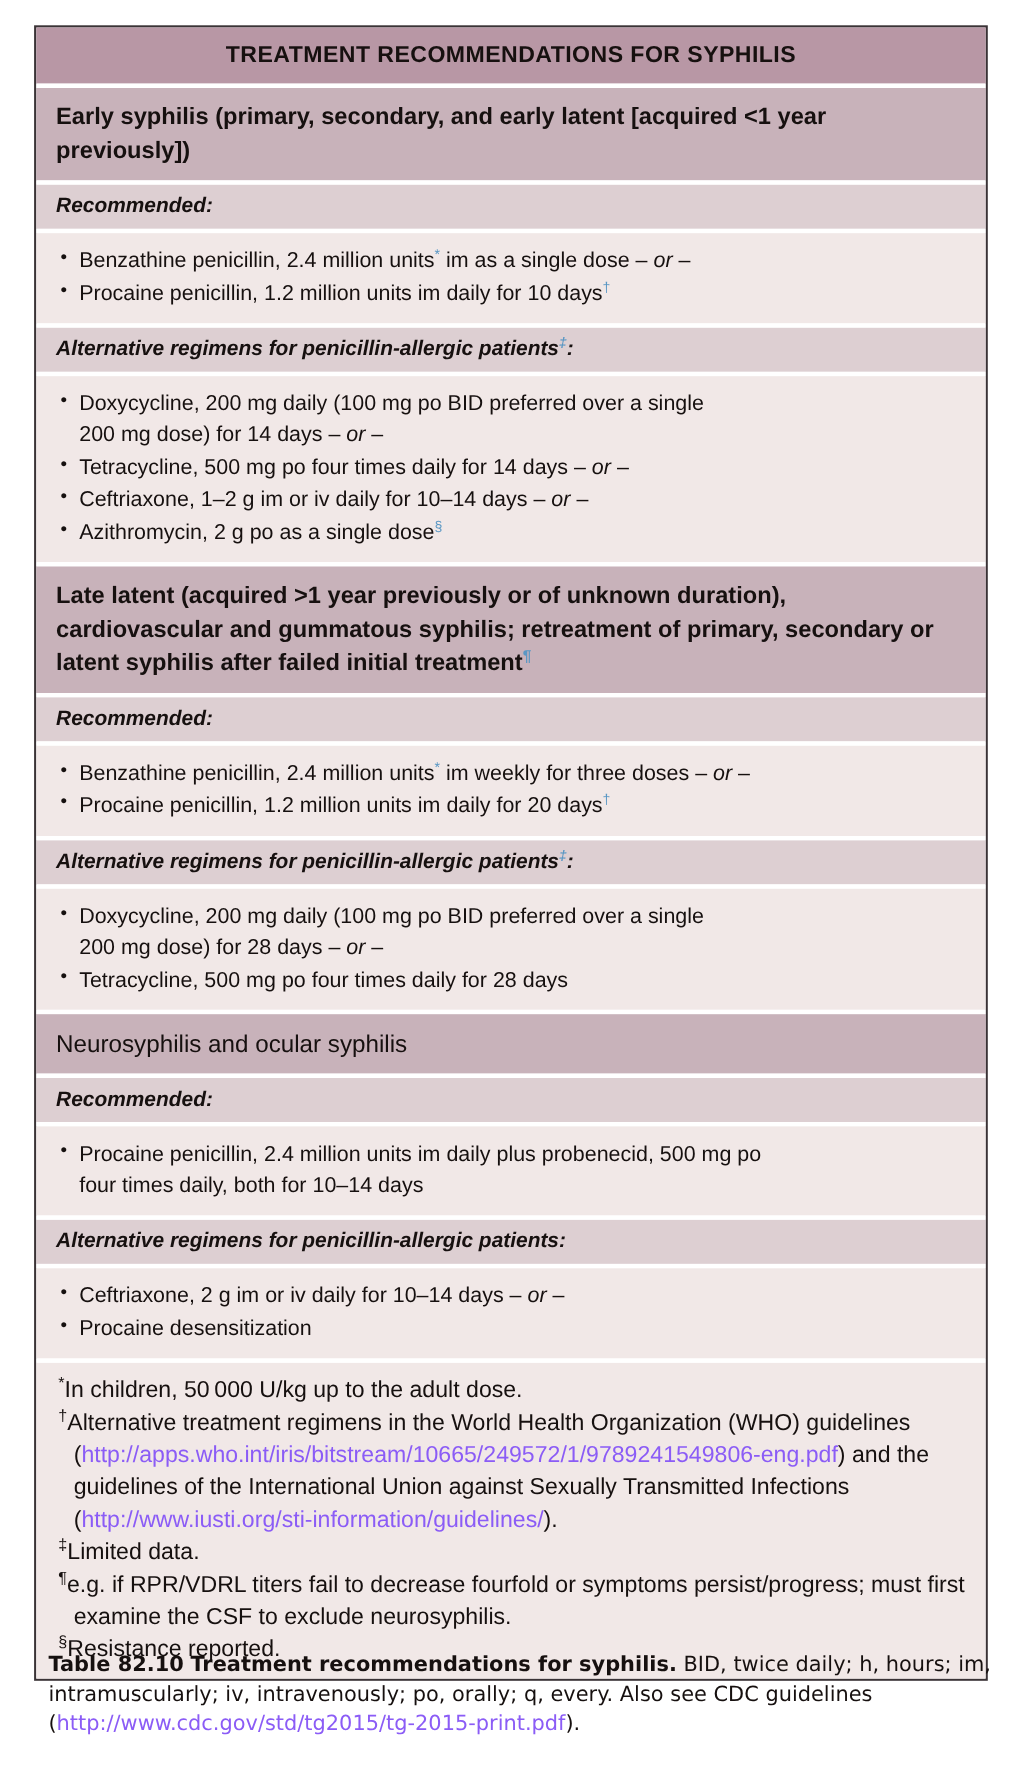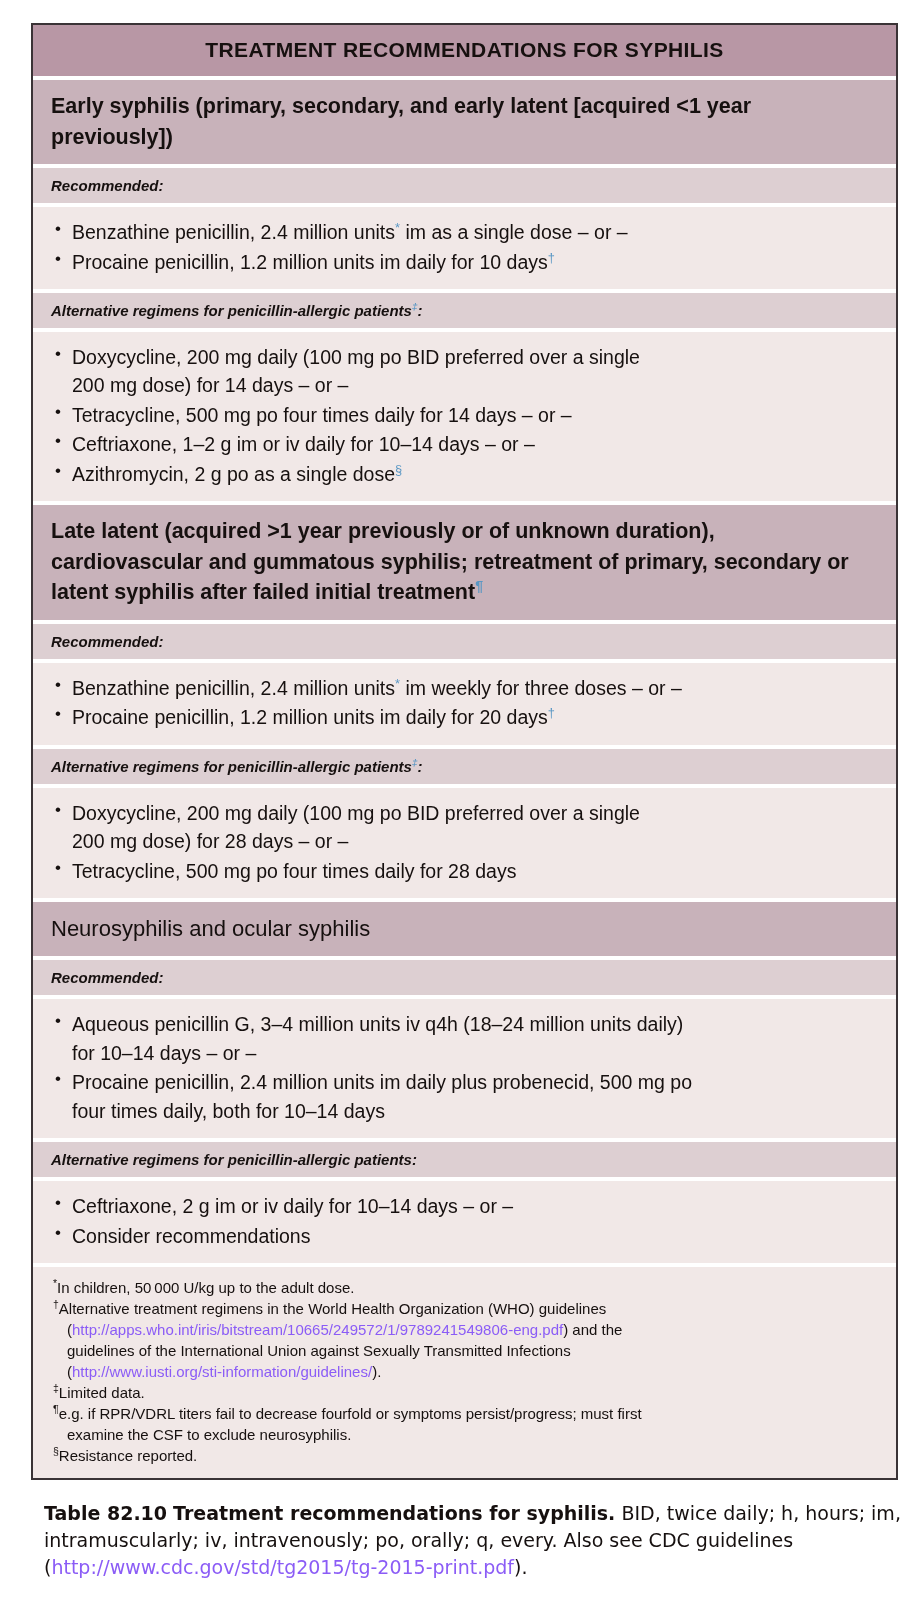--- a/index.html
+++ b/index.html
@@ -64,38 +64,38 @@
     color: #16100f;
   }
   .section-band.plain {
     font-weight: normal;
     font-size: 22px;
   }
 
   .sub-band {
     background: #ddcfd2;
     padding: 9px 18px 9px 18px;
-    font-size: 15px;
+    font-size: 19px;
     font-style: italic;
     font-weight: bold;
     color: #16100f;
   }
 
   .content-band {
     background: #f1e8e7;
     padding: 11px 18px 12px 20px;
     font-size: 19.5px;
     line-height: 1.46;
     color: #16100f;
   }
 
   .footnote-band {
     background: #f1e8e7;
     padding: 10px 18px 12px 20px;
-    font-size: 15px;
+    font-size: 21px;
     line-height: 1.40;
     color: #16100f;
   }
 
   
   ul.bullets {
     list-style: none;
     margin: 0;
     padding: 0;
   }
@@ -119,20 +119,21 @@
     color: #5a97c4;
     line-height: 0;
   }
   .sup-dark {
     vertical-align: super;
     font-size: 0.70em;
     color: #16100f;
     line-height: 0;
   }
   .or {
+    font-style: italic;
   }
   .url {
     color: #8b5cf6;
   }
 
   .fn-line {
     margin: 0;
   }
   .fn-indent {
     padding-left: 14px;
@@ -216,33 +217,32 @@
     <div class="sep"></div>
 
     <div class="band section-band plain">Neurosyphilis and ocular syphilis</div>
     <div class="sep"></div>
 
     <div class="band sub-band">Recommended:</div>
     <div class="sep"></div>
 
     <div class="band content-band">
       <ul class="bullets">
-        <li>Aqueous penicillin G, 3–4 million units iv q4h (18–24 million units daily)<br>for 10–14 days – <span class="or">or</span> –</li>
         <li>Procaine penicillin, 2.4 million units im daily plus probenecid, 500 mg po<br>four times daily, both for 10–14 days</li>
       </ul>
     </div>
     <div class="sep"></div>
 
     <div class="band sub-band">Alternative regimens for penicillin-allergic patients:</div>
     <div class="sep"></div>
 
     <div class="band content-band">
       <ul class="bullets">
         <li>Ceftriaxone, 2 g im or iv daily for 10–14 days – <span class="or">or</span> –</li>
-        <li>Consider recommendations</li>
+        <li>Procaine desensitization</li>
       </ul>
     </div>
     <div class="sep"></div>
 
     <div class="band footnote-band">
       <p class="fn-line"><span class="sup-dark">*</span>In children, 50 000 U/kg up to the adult dose.</p>
       <p class="fn-line"><span class="sup-dark">†</span>Alternative treatment regimens in the World Health Organization (WHO) guidelines<br><span class="fn-indent">(<span class="url">http://apps.who.int/iris/bitstream/10665/249572/1/9789241549806-eng.pdf</span>) and the</span><br><span class="fn-indent">guidelines of the International Union against Sexually Transmitted Infections</span><br><span class="fn-indent">(<span class="url">http://www.iusti.org/sti-information/guidelines/</span>).</span></p>
       <p class="fn-line"><span class="sup-dark">‡</span>Limited data.</p>
       <p class="fn-line"><span class="sup-dark">¶</span>e.g. if RPR/VDRL titers fail to decrease fourfold or symptoms persist/progress; must first<br><span class="fn-indent">examine the CSF to exclude neurosyphilis.</span></p>
       <p class="fn-line"><span class="sup-dark">§</span>Resistance reported.</p>

